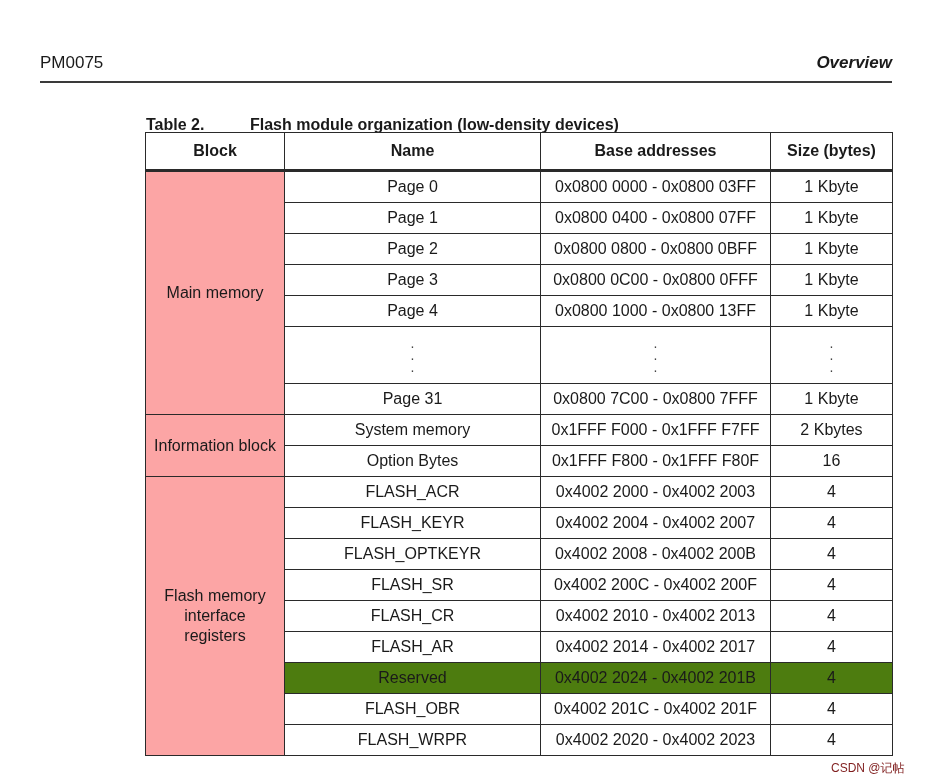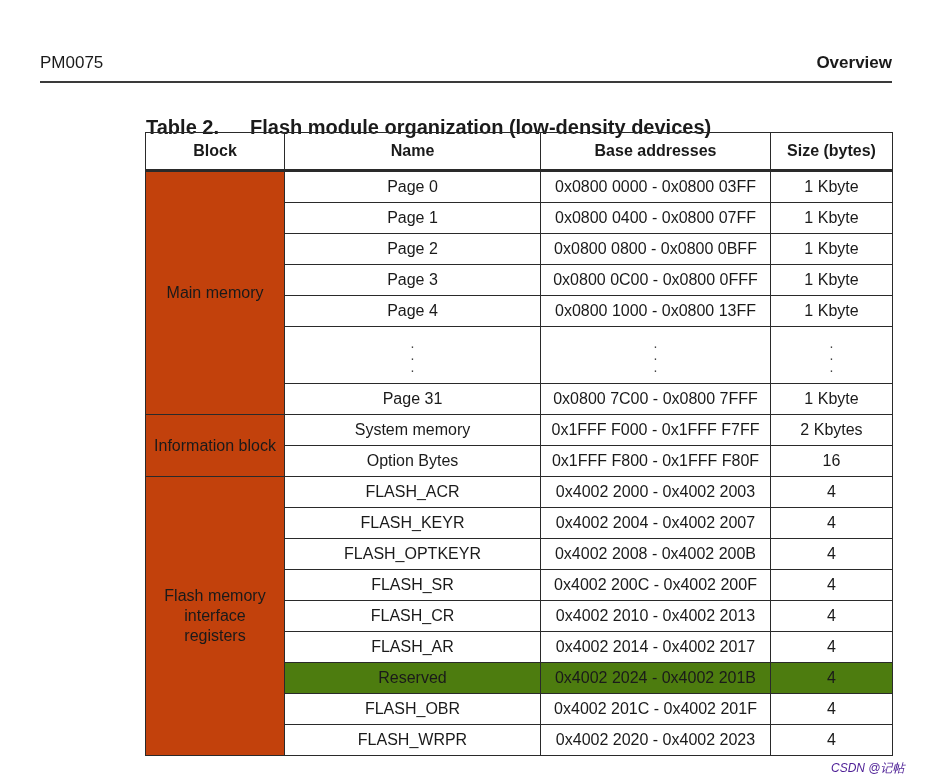--- a/index.html
+++ b/index.html
@@ -1,31 +1,31 @@
 <!DOCTYPE html>
 <html><head>
 <meta charset="utf-8">
 <style>
   html, body { margin: 0; padding: 0; background: #ffffff; }
   body { width: 937px; height: 783px; position: relative; overflow: hidden;
          font-family: "Liberation Sans", sans-serif; color: #1a1a1a; }
   .hdr-left { position: absolute; left: 40px; top: 53px; font-size: 17px; font-weight: normal; }
-  .hdr-right { position: absolute; right: 45px; top: 53px; font-size: 17px; font-weight: bold; }
+  .hdr-right { position: absolute; right: 45px; top: 53px; font-size: 17px; font-weight: bold; font-style: italic; }
   .hdr-rule { position: absolute; left: 40px; top: 81px; width: 852px; height: 2px; background: #3a3a3a; }
-  .caption { position: absolute; left: 146px; top: 116px; font-size: 20px; font-weight: bold; white-space: nowrap; }
+  .caption { position: absolute; left: 146px; top: 116px; font-size: 16px; font-weight: bold; white-space: nowrap; }
   .caption .num { display: inline-block; width: 104px; }
   table { position: absolute; left: 145px; top: 132px; border-collapse: collapse; table-layout: fixed; }
   td, th { border: 1.5px solid #2a2a2a; text-align: center; font-size: 16px; padding: 0; }
   th { font-weight: bold; height: 36px; }
   thead tr th { border-bottom: 3px solid #2a2a2a; }
   td { height: 30px; font-weight: normal; }
   td.dots { height: 56px; line-height: 12px; font-size: 14px; color: #444; }
   tr.reserved td.shade { background: #4d7c0f; }
-  .block-cell { background: #c2410c; line-height: 20px; }
-  .watermark { position: absolute; left: 831px; top: 760px; font-size: 12px; color: #4c1d95; font-style: italic; }
+  .block-cell { background: #fca5a5; line-height: 20px; }
+  .watermark { position: absolute; left: 831px; top: 760px; font-size: 12px; color: #7f1d1d; }
 </style>
 </head>
 <body>
 
 <div class="hdr-left">PM0075</div>
 <div class="hdr-right">Overview</div>
 <div class="hdr-rule"></div>
 
 <div class="caption">
   <span class="num">Table 2.</span><span>Flash module organization (low-density devices)</span>

